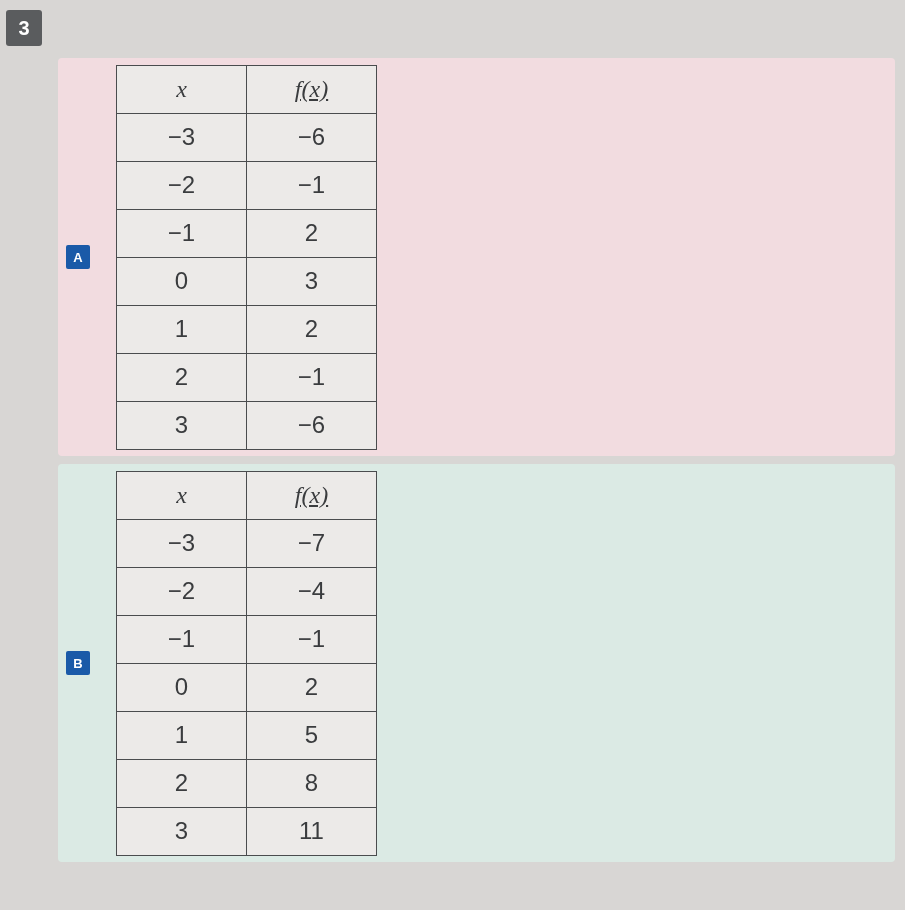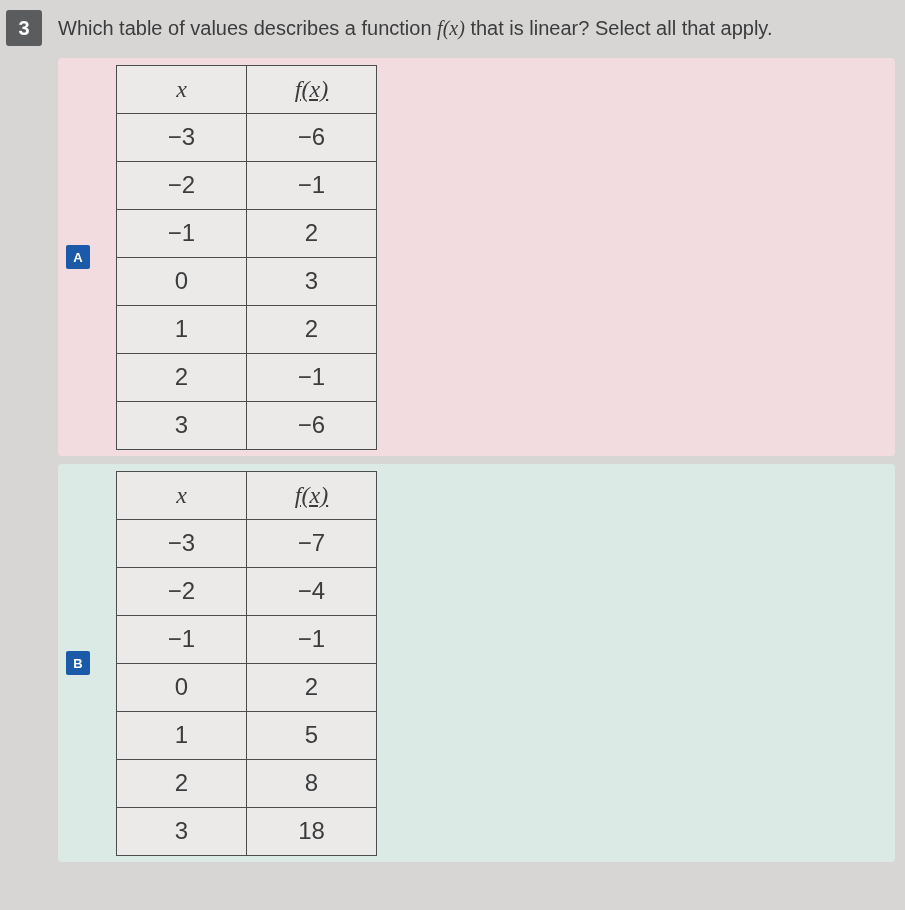--- a/index.html
+++ b/index.html
@@ -113,23 +113,20 @@
     .x-header {
       font-style: italic;
       font-family: 'Times New Roman', serif;
     }
   </style>
 </head>
 <body>
 
 <div class="question-header">
   <div class="question-number">3</div>
-  <div class="question-text">
-    <span>Which table of values describes a function </span><span class="math-var">f(x)</span><span> that is linear? Select all that apply.</span>
-  </div>
 </div>
 
 <div class="options-area">
 
   <div class="option-card option-a">
     <div class="option-label">A</div>
     <div class="table-wrapper">
       <table>
         <thead>
           <tr>
@@ -201,20 +198,20 @@
           <tr>
               <td>1</td>
               <td>5</td>
             </tr>
           <tr>
               <td>2</td>
               <td>8</td>
             </tr>
           <tr>
               <td>3</td>
-              <td>18</td>
+              <td>11</td>
             </tr>
         </tbody>
       </table>
     </div>
   </div>
 
 </div>
 
 </body></html>

